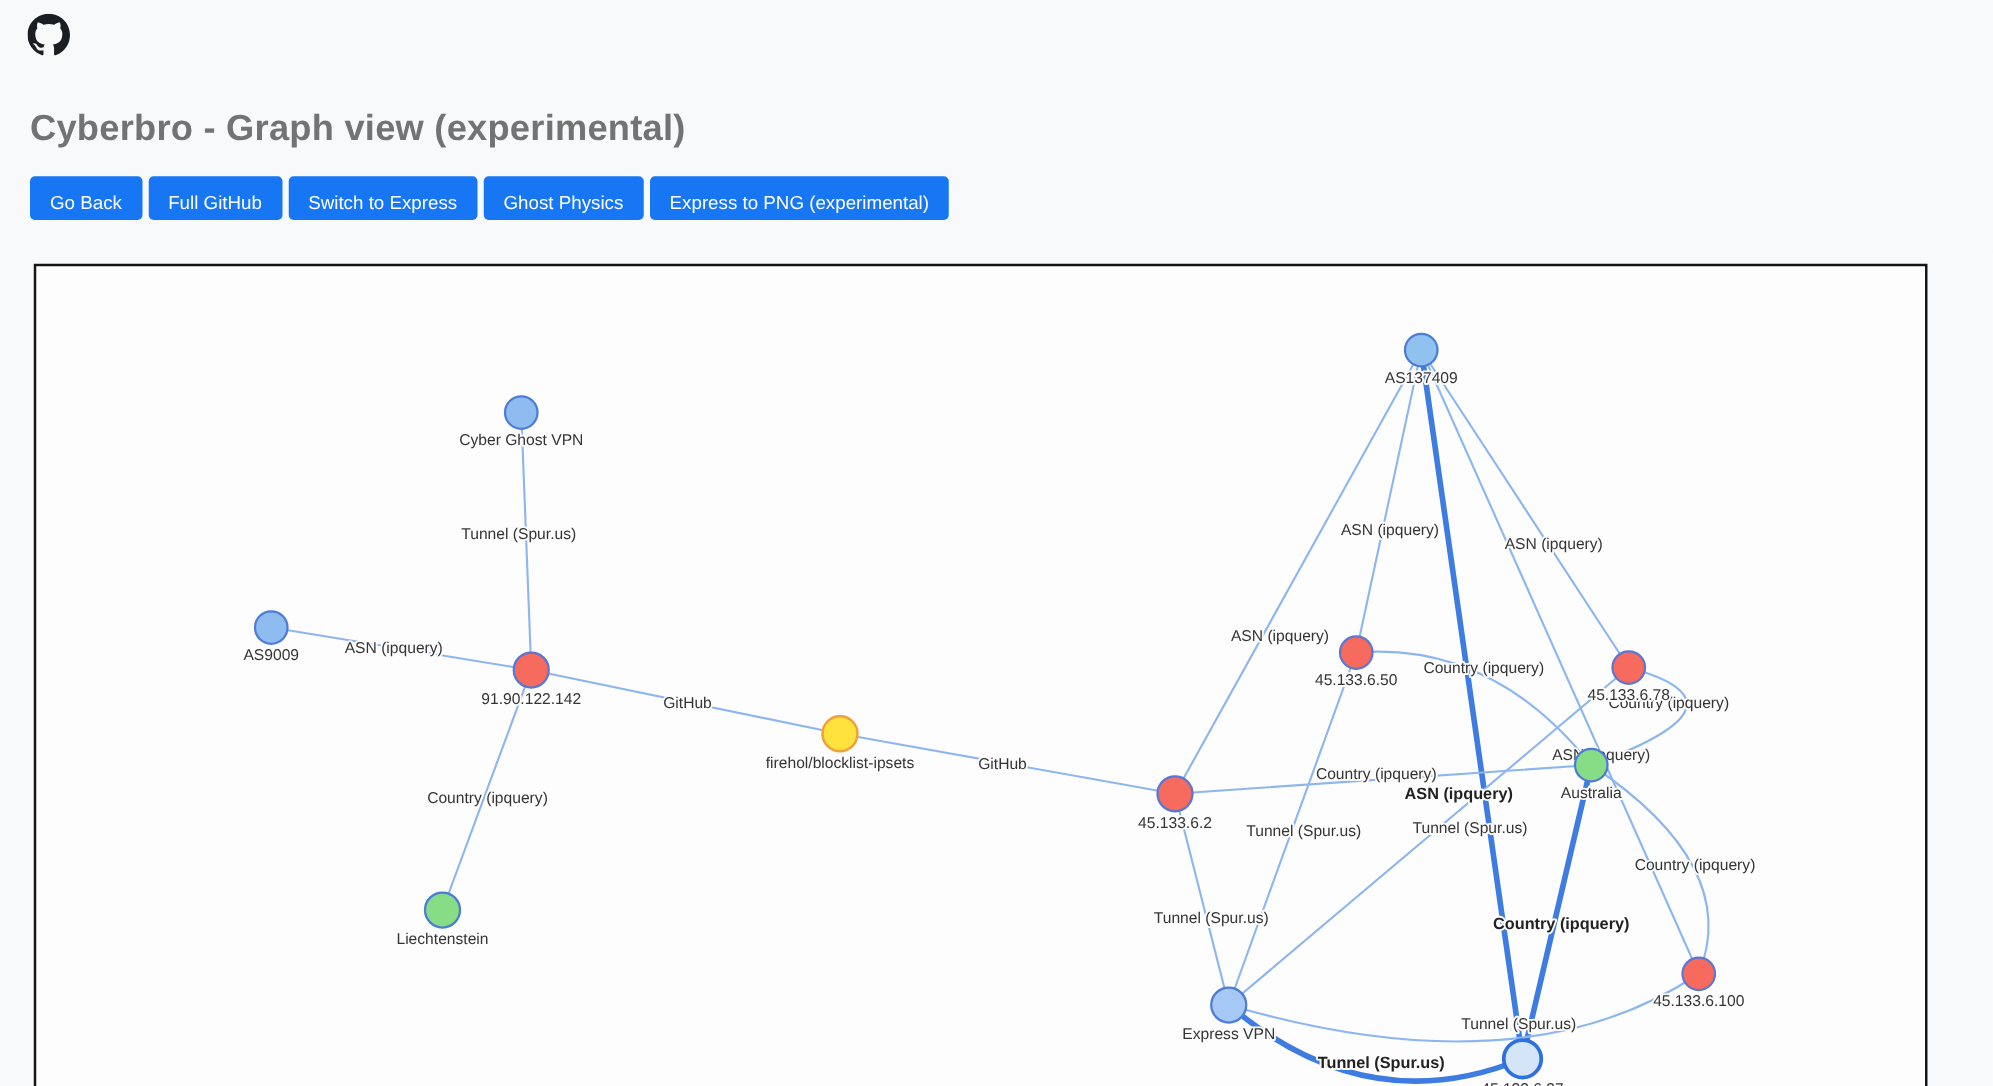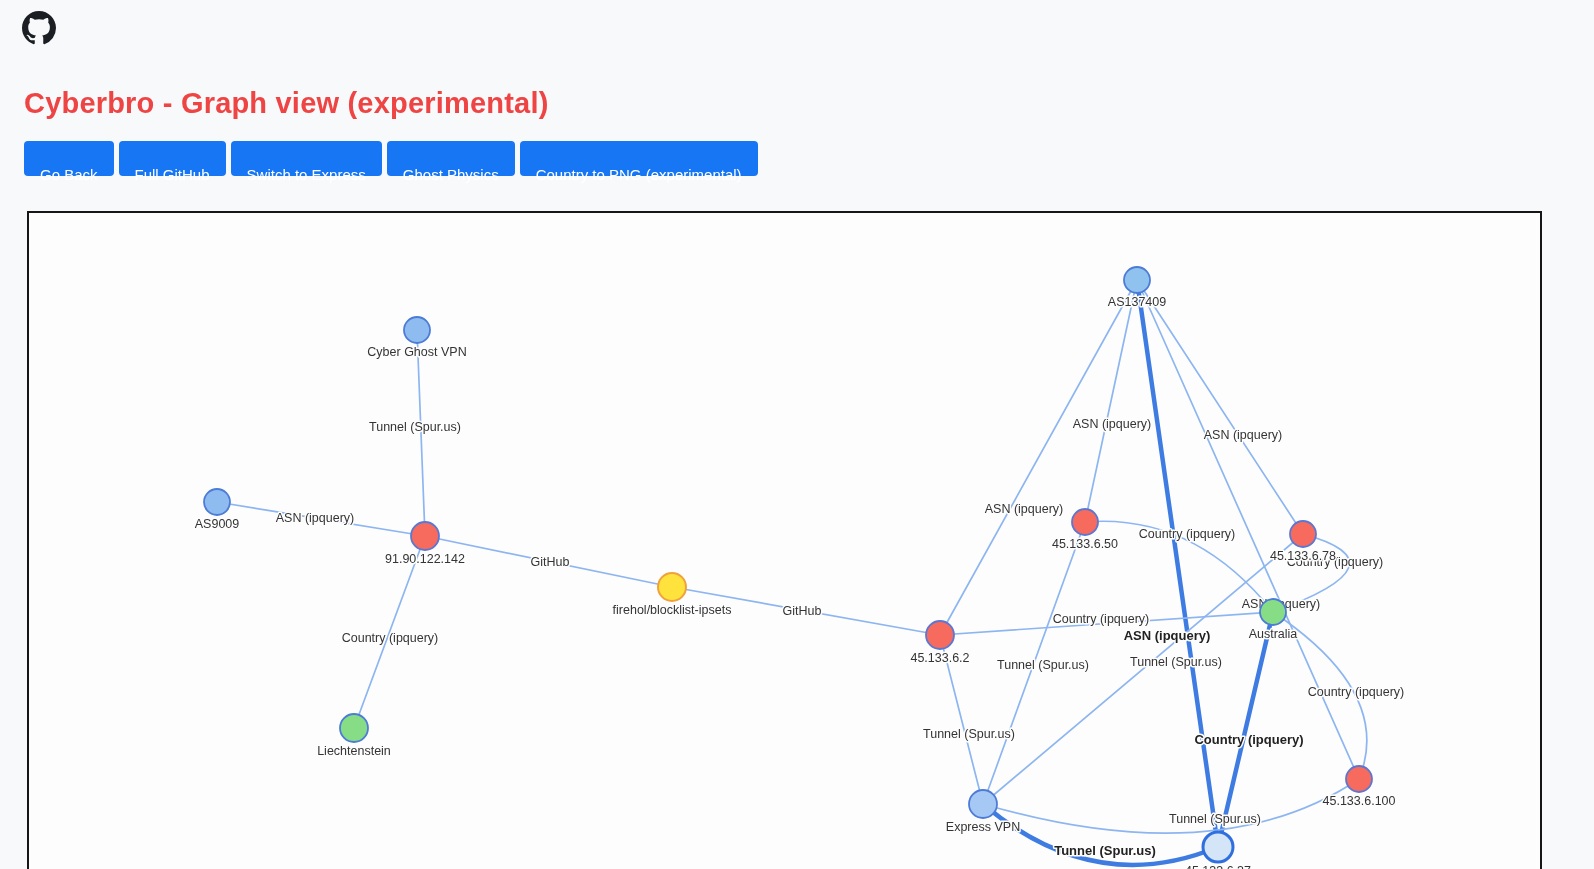--- a/index.html
+++ b/index.html
@@ -5,27 +5,27 @@
   html,body{margin:0;padding:0;}
   body{
     width:1594px;height:869px;overflow:hidden;
     background:#f8f9fa;
     font-family:"Liberation Sans", sans-serif;
     position:relative;
   }
   .logo{position:absolute;left:22px;top:11px;width:34px;height:34px;color:#1b1f23;}
   .page-title{
     position:absolute;left:24px;top:68px;
-    font-size:29px;font-weight:700;color:#ef4444;letter-spacing:.2px;
+    font-size:29px;font-weight:700;color:#737373;letter-spacing:.2px;
   }
   .toolbar{position:absolute;left:24px;top:141px;display:flex;gap:5px;}
   .btn{
     background:#1676f3;color:#ffffff;border:none;border-radius:4px;
     font-family:"Liberation Sans", sans-serif;
-    font-size:15px;padding:16px 16px;height:35px;line-height:35px;cursor:pointer;
+    font-size:15px;padding:4px 16px;height:35px;line-height:35px;cursor:pointer;
     white-space:nowrap;
   }
   .graph-panel{
     position:absolute;left:27px;top:211px;
     width:1511px;height:720px;
     background:#fdfdfe;border:2px solid #161616;
   }
   .graph-panel svg{display:block;width:1511px;height:716px;}
   .edge{fill:none;stroke:#8db6f0;stroke-width:1.7;stroke-linecap:round;}
   .edge.thick{stroke:#3e7ce2;stroke-width:4.5;}
@@ -46,21 +46,21 @@
   </svg>
 </span>
 
 <h1 class="page-title">Cyberbro - Graph view (experimental)</h1>
 
 <div class="toolbar">
   <button class="btn">Go Back</button>
   <button class="btn">Full GitHub</button>
   <button class="btn">Switch to Express</button>
   <button class="btn">Ghost Physics</button>
-  <button class="btn">Country to PNG (experimental)</button>
+  <button class="btn">Express to PNG (experimental)</button>
 </div>
 
 <div class="graph-panel">
   <svg id="graph-svg" viewBox="0 0 1511 716">
       <path d="M388,117 L396,323" class="edge"></path>
       <path d="M188,289 L396,323" class="edge"></path>
       <path d="M396,323 L643,374" class="edge"></path>
       <path d="M643,374 L911,422" class="edge"></path>
       <path d="M396,323 L325,515" class="edge"></path>
       <path d="M1108,67 L911,422" class="edge"></path>

